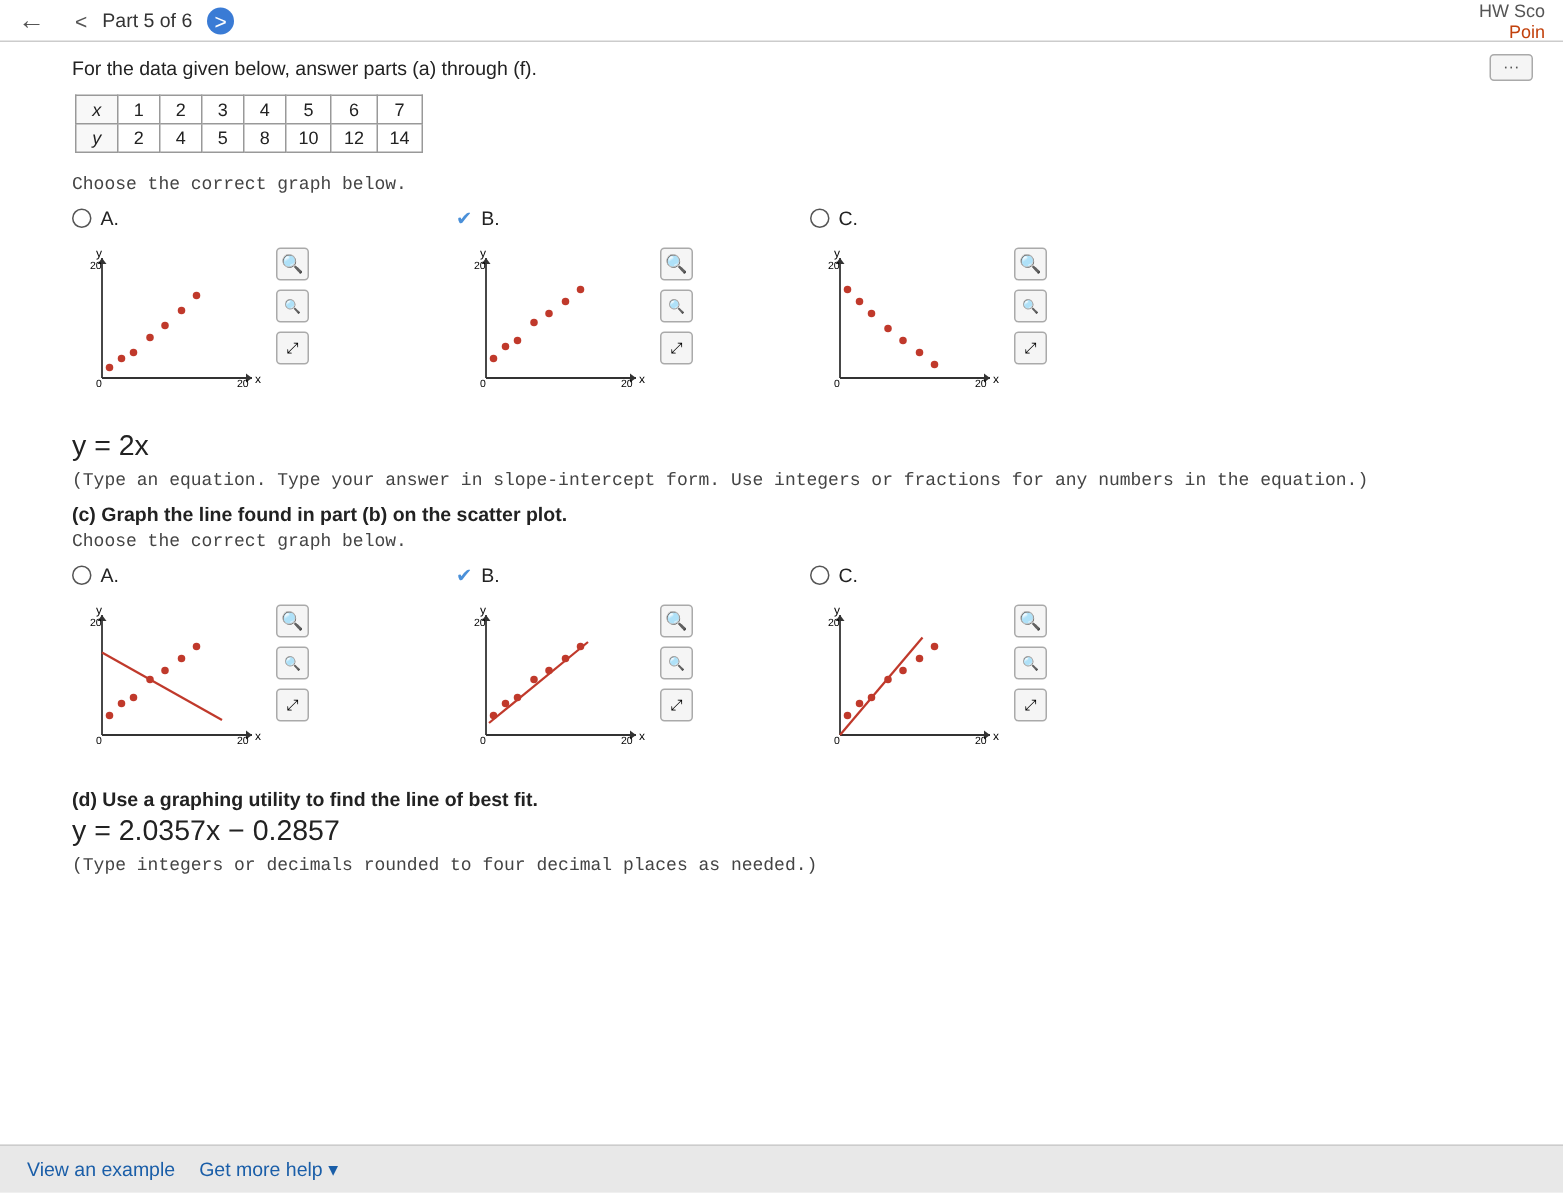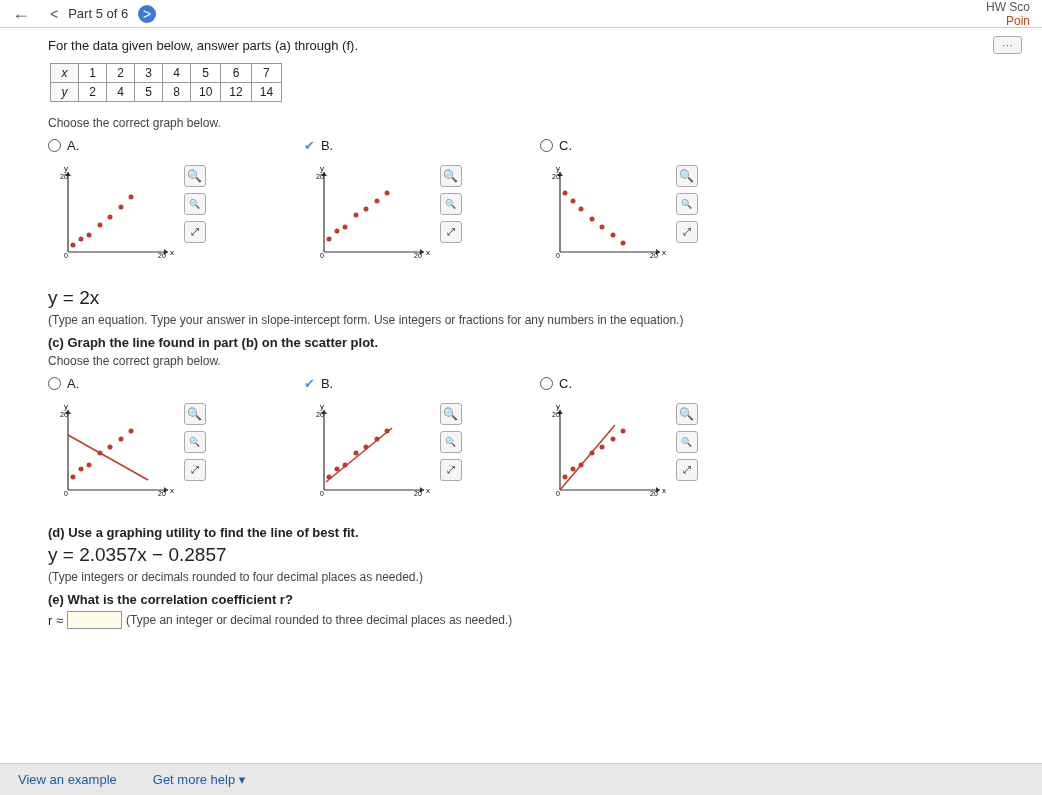--- a/index.html
+++ b/index.html
@@ -70,20 +70,21 @@
     }
     .section-label {
       font-weight: bold;
       font-size: 13px;
       margin-bottom: 4px;
     }
     .instruction-text {
       font-size: 12px;
       color: #444;
       margin-bottom: 8px;
+      font-family: Liberation Mono, monospace;
     }
     .graphs-row {
       display: flex;
       gap: 16px;
       margin-bottom: 10px;
       align-items: flex-start;
     }
     .graph-option {
       display: flex;
       flex-direction: column;
@@ -172,21 +173,21 @@
       border: 1px solid #999;
       background: #fffbe6;
       vertical-align: middle;
       font-size: 12px;
       padding: 1px 3px;
     }
     .footer-bar {
       background: #e8e8e8;
       padding: 8px 18px;
       display: flex;
-      gap: 36px;
+      gap: 16px;
       border-top: 1px solid #ccc;
       position: absolute;
       bottom: 0;
       left: 0;
       width: 100%;
     }
     .footer-link {
       color: #1a5ea8;
       font-size: 13px;
       cursor: pointer;
@@ -495,27 +496,19 @@
 
     </div>
   </div>
 
   <div class="part-d-section">
     <p class="section-label">(d) Use a graphing utility to find the line of best fit.</p>
     <p class="equation-display">y = 2.0357x − 0.2857</p>
     <p class="instruction-text">(Type integers or decimals rounded to four decimal places as needed.)</p>
   </div>
 
-  <div class="part-e-section">
-    <p class="section-label">(e) What is the correlation coefficient r?</p>
-    <div style="display:flex;align-items:center;gap:4px;margin-bottom:4px;">
-      <span style="font-size:13px;">r ≈</span>
-      <input class="inline-input" type="text" value="" style="width: 55px;">
-      <span class="instruction-text" style="display:inline;margin:0;">(Type an integer or decimal rounded to three decimal places as needed.)</span>
-    </div>
-  </div>
 
 </div>
 
 <div class="footer-bar">
   <a class="footer-link">View an example</a>
   <a class="footer-link">Get more help ▾</a>
 </div>
 
 </body></html>

